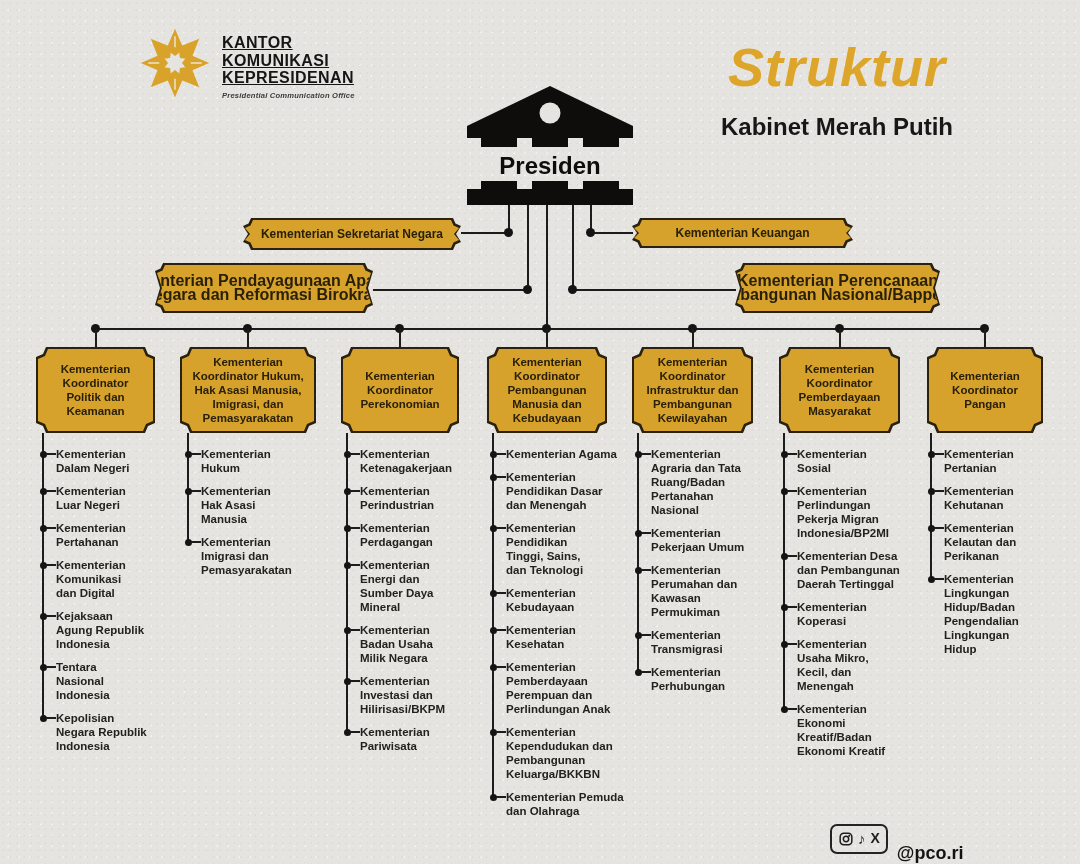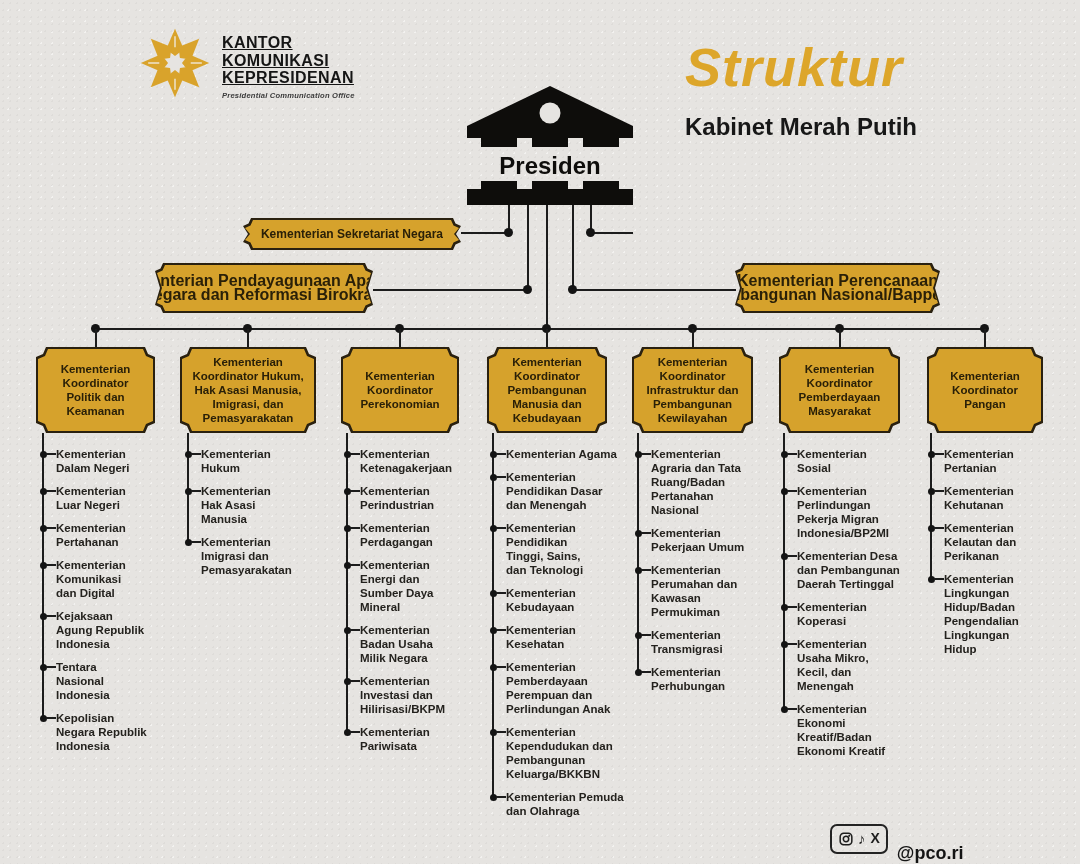--- a/index.html
+++ b/index.html
@@ -11,21 +11,21 @@
     background-size:7px 7px,11px 11px;
     background-position:0 0,3px 5px;
     font-family:"Liberation Sans",sans-serif;
     color:#1c1c1c;
   }
   
   .logo-star{position:absolute;left:138px;top:26px;width:74px;height:74px;}
   .logo-text{position:absolute;left:222px;top:34px;}
   .logo-text .l{font-weight:bold;font-size:16px;line-height:17.5px;letter-spacing:.4px;color:#151515;white-space:pre;text-decoration:underline;}
   .logo-text .sub{font-size:7.6px;font-style:italic;font-weight:bold;color:#3c3c3c;margin-top:4px;letter-spacing:.2px;}
-  .title-block{position:absolute;left:685px;top:38px;width:270px;}
+  .title-block{position:absolute;left:702px;top:38px;width:270px;text-align:center;}
   .title-main{font-size:54px;line-height:58px;font-weight:bold;font-style:italic;color:#dda62a;letter-spacing:1px;}
   .title-sub{font-size:24px;line-height:26px;font-weight:bold;color:#171717;margin-top:18px;}
   
   .root{position:absolute;left:467px;top:86px;width:166px;height:120px;}
   
   .vl,.hl{position:absolute;background:#1c1c1c;}
   .vl{width:2px;}
   .hl{height:2px;}
   .dot{position:absolute;width:9px;height:9px;border-radius:50%;background:#141414;}
   
@@ -163,20 +163,23 @@
     <i class="vl" style="left:399px;top:329px;height:19px"></i>
     <i class="vl" style="left:546px;top:329px;height:19px"></i>
     <i class="vl" style="left:692px;top:329px;height:19px"></i>
     <i class="vl" style="left:839px;top:329px;height:19px"></i>
     <i class="vl" style="left:984px;top:329px;height:19px"></i>
   </div>
 
   <div class="plq banner f12" style="left:243px;top:218px;width:218px;height:32px">
     <div class="in">Kementerian Sekretariat Negara</div>
   </div>
+  <div class="plq banner f12" style="left:632px;top:218px;width:221px;height:30px">
+    <div class="in">Kementerian Keuangan</div>
+  </div>
   <div class="plq banner f11" style="left:155px;top:263px;width:218px;height:50px">
     <div class="in">Kementerian Pendayagunaan Aparatur
 Negara dan Reformasi Birokrasi</div>
   </div>
   <div class="plq banner f11" style="left:735px;top:263px;width:205px;height:50px">
     <div class="in">Kementerian Perencanaan
 Pembangunan Nasional/Bappenas</div>
   </div>
 
   <div class="plq coord" style="left:36px;top:347px;width:119px;height:86px">

